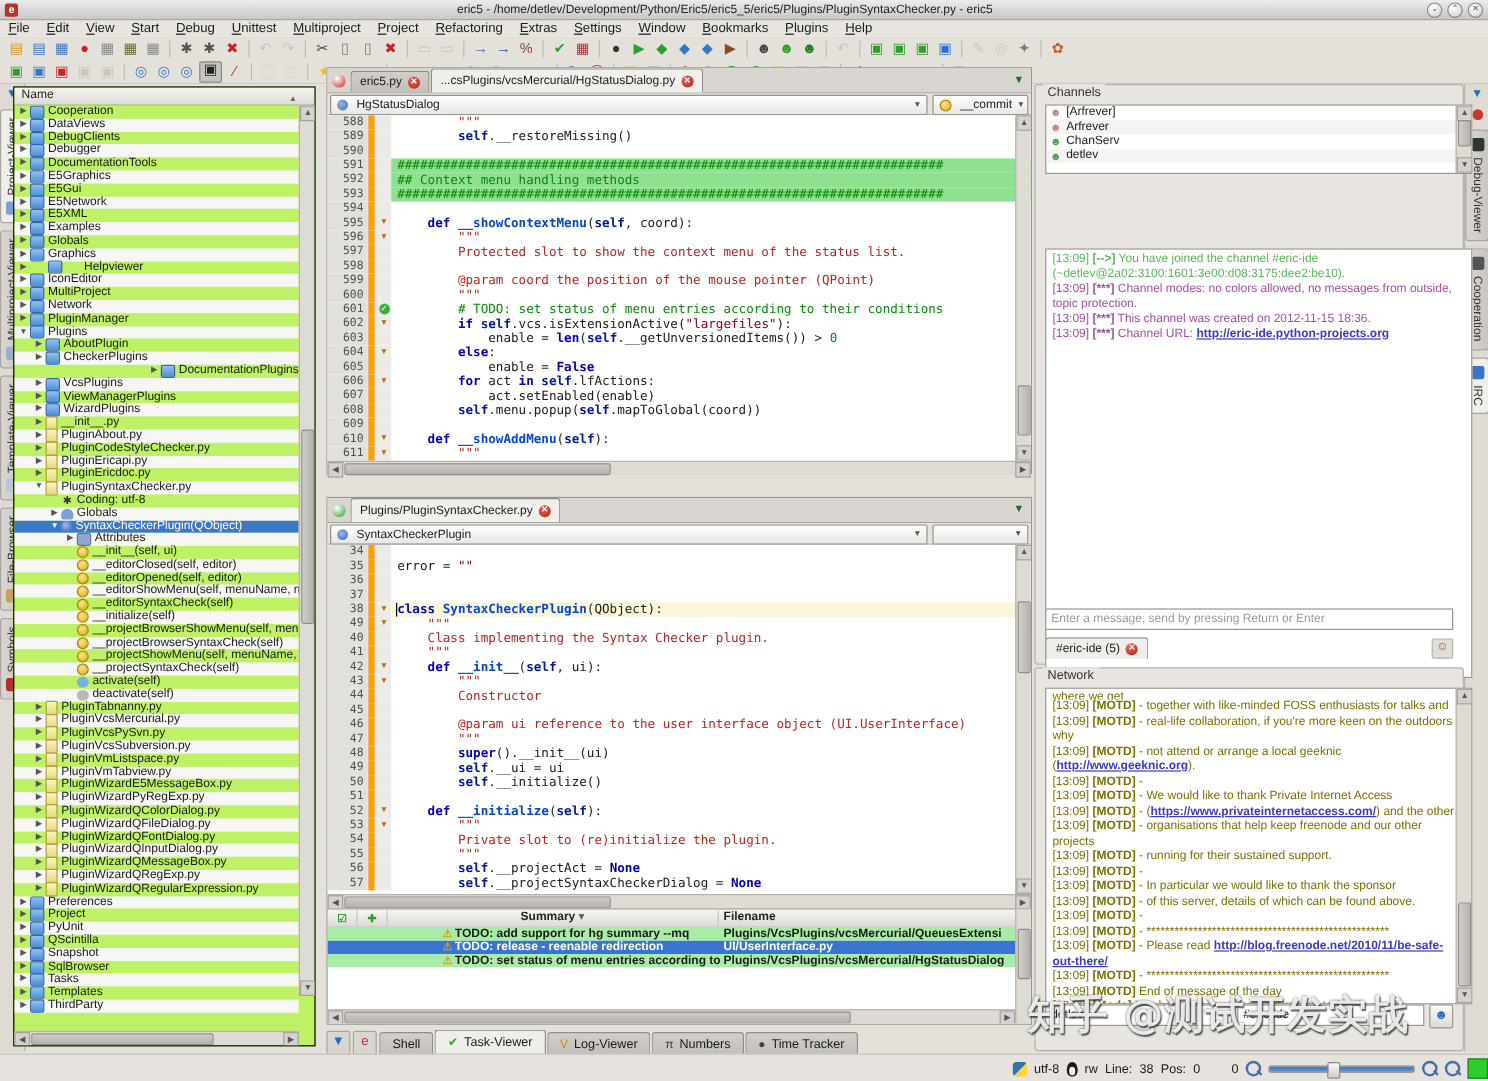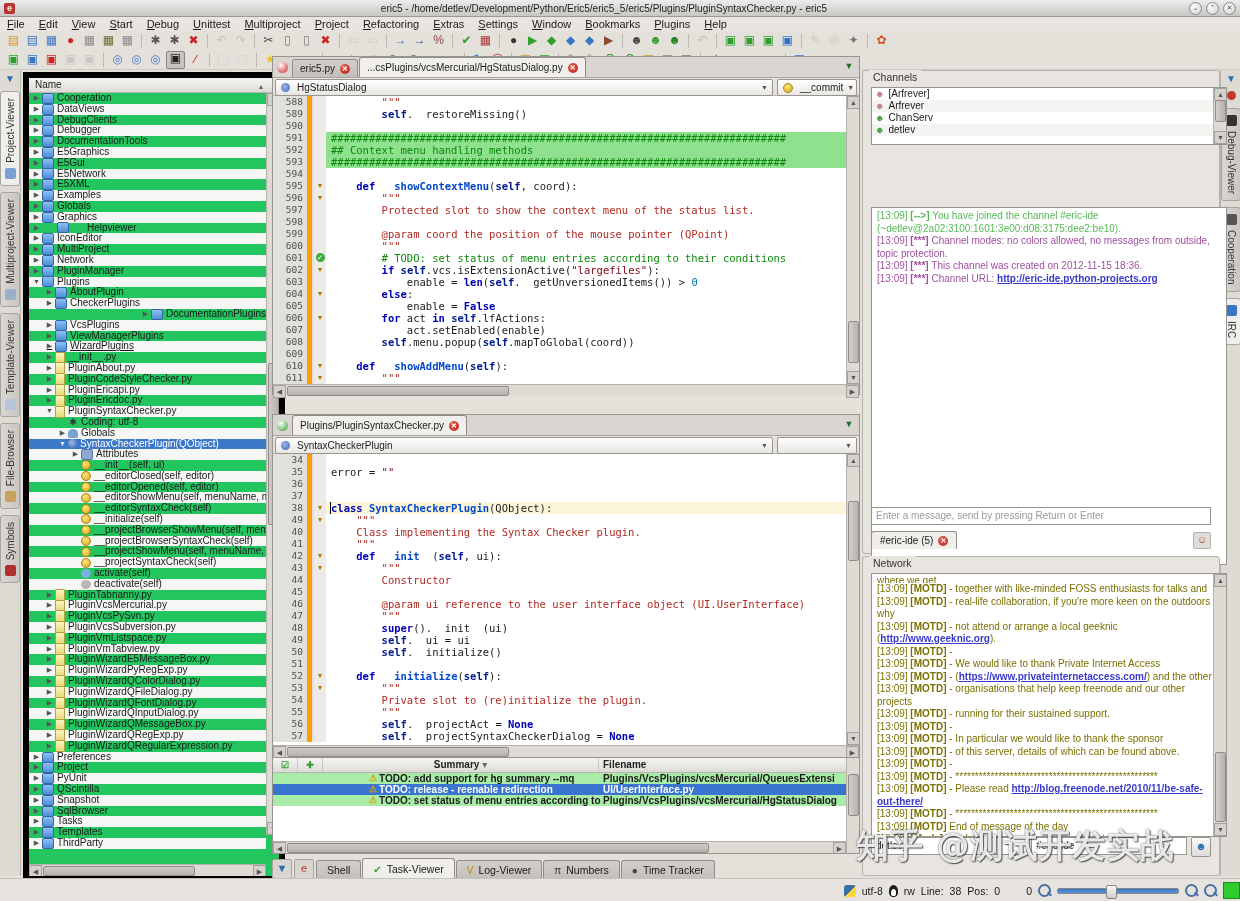--- a/index.html
+++ b/index.html
@@ -36,21 +36,21 @@
   .vtab{width:18px;margin:0 auto 6px;border:1px solid #a8a5a0;border-radius:3px 3px 3px 3px;
         background:linear-gradient(90deg,#dad7d2,#c9c6c1);display:flex;flex-direction:column;
         align-items:center;padding:6px 0}
   .vtab.sel{background:#efeeea}
   .vlabel{writing-mode:vertical-rl;transform:rotate(180deg);font-size:10px;color:#333;white-space:nowrap}
   #rstrip .vlabel{transform:none}
   .vicon{width:11px;height:11px;border-radius:2px;margin-top:5px}
   #rstrip .vicon{margin-top:0;margin-bottom:5px}
 
   
-  #ptree{left:23px;top:72px;width:250px;height:798px;background:#22c55e;border:6px solid #000000;
+  #ptree{left:11px;top:72px;width:250px;height:798px;background:#bef264;border:1px solid #000000;
          font-size:10px;overflow:hidden}
   #ptree-h{height:14px;background:linear-gradient(#f6f5f3,#dddbd6);border-bottom:1px solid #b8b5b0;
            padding-left:6px;line-height:14px;color:#222;position:relative}
   #ptree-h .sort{position:absolute;right:16px;top:2px;font-size:8px;color:#666}
   #tree{height:760px;overflow:hidden;width:237px}
   .trow{height:10.8px;line-height:10.8px;white-space:nowrap;display:flex;align-items:center}
   .trow:nth-child(even){background:#f6f6f4}
   .trow.sel{background:#3c78c8;color:#fff}
   .texp{width:9px;display:inline-block;font-size:7px;color:#555;text-align:center;flex:none}
   .trow.sel .texp{color:#e8f0ff}
@@ -468,21 +468,21 @@
       <div class="trow" style="padding-left: 16px;">
         <span class="texp">▶</span>
         <span class="tico ti-folder"></span>
         <span>VcsPlugins</span>
       </div>
       <div class="trow" style="padding-left: 16px;">
         <span class="texp">▶</span>
         <span class="tico ti-folder"></span>
         <span>ViewManagerPlugins</span>
       </div>
-      <div class="trow" style="padding-left: 16px; text-decoration: underline;">
+      <div class="trow" style="padding-left: 16px;">
         <span class="texp">▶</span>
         <span class="tico ti-folder"></span>
         <span>WizardPlugins</span>
       </div>
       <div class="trow" style="padding-left: 16px;">
         <span class="texp">▶</span>
         <span class="tico ti-py"></span>
         <span>__init__.py</span>
       </div>
       <div class="trow" style="padding-left: 16px;">

